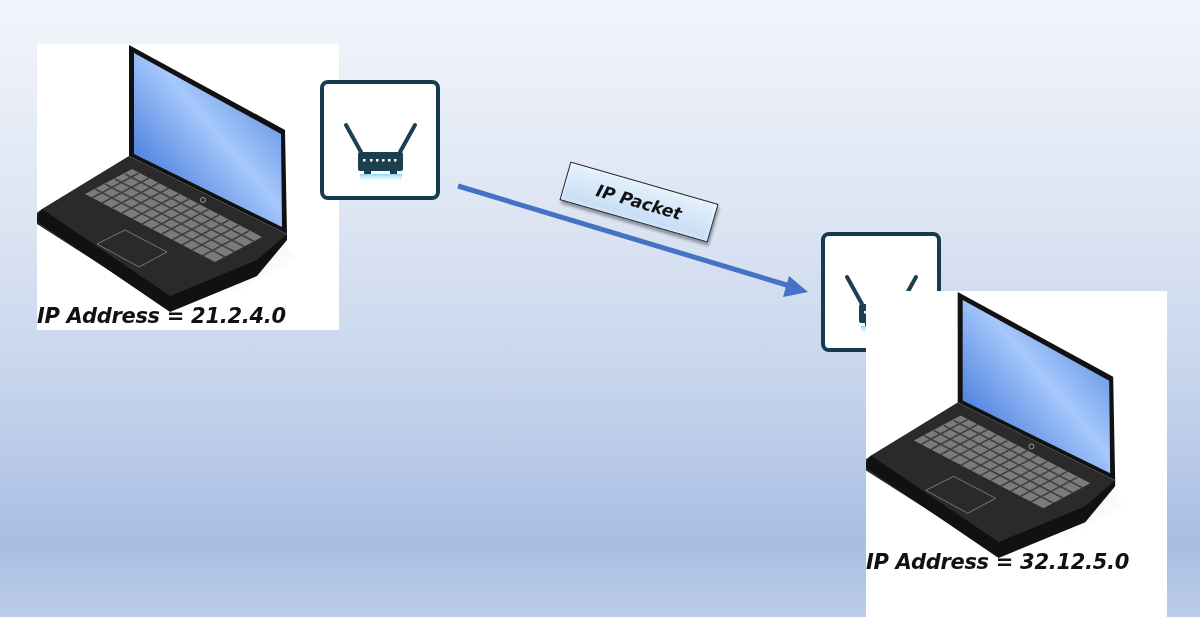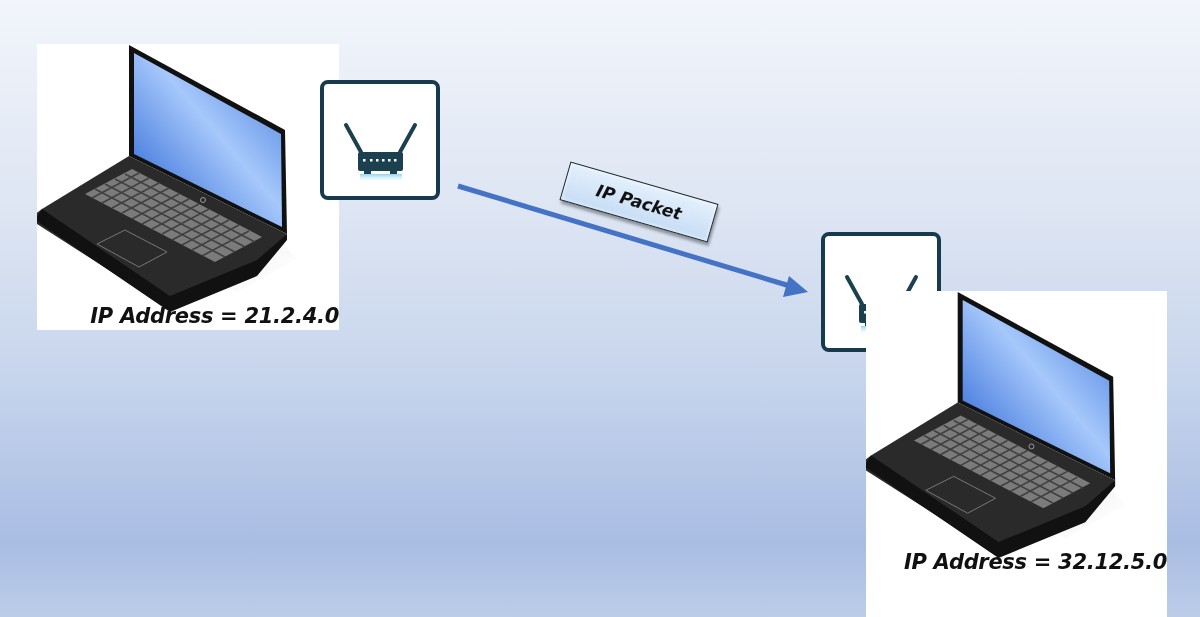--- a/index.html
+++ b/index.html
@@ -4,21 +4,21 @@
 <style>
   html, body { margin:0; padding:0; }
   body {
     width:1200px; height:617px; position:relative; overflow:hidden;
     background: linear-gradient(to bottom, #f2f5fb 0%, #dde5f3 35%, #c6d4ec 62%, #a9bde3 88%, #bccde9 100%);
     font-family: "Liberation Sans", "DejaVu Sans", sans-serif;
   }
   .panel { position:absolute; background:#ffffff; }
   .panel svg.laptop { position:absolute; left:0; top:0; }
   .ip-label {
-    position:absolute; left:0; right:0; text-align:right;
+    position:absolute; left:0; right:0; text-align:left;
     font-style:italic; font-weight:bold; font-size:21px; color:#111;
     font-family: "DejaVu Sans", "Liberation Sans", sans-serif;
     letter-spacing:-0.3px;
   }
   .router-box {
     position:absolute; width:112px; height:112px;
     border:4px solid #173a4c; border-radius:8px; background:#ffffff;
   }
   .router-box svg { position:absolute; left:0; top:0; }
   .arrow-layer { position:absolute; left:0; top:0; }

